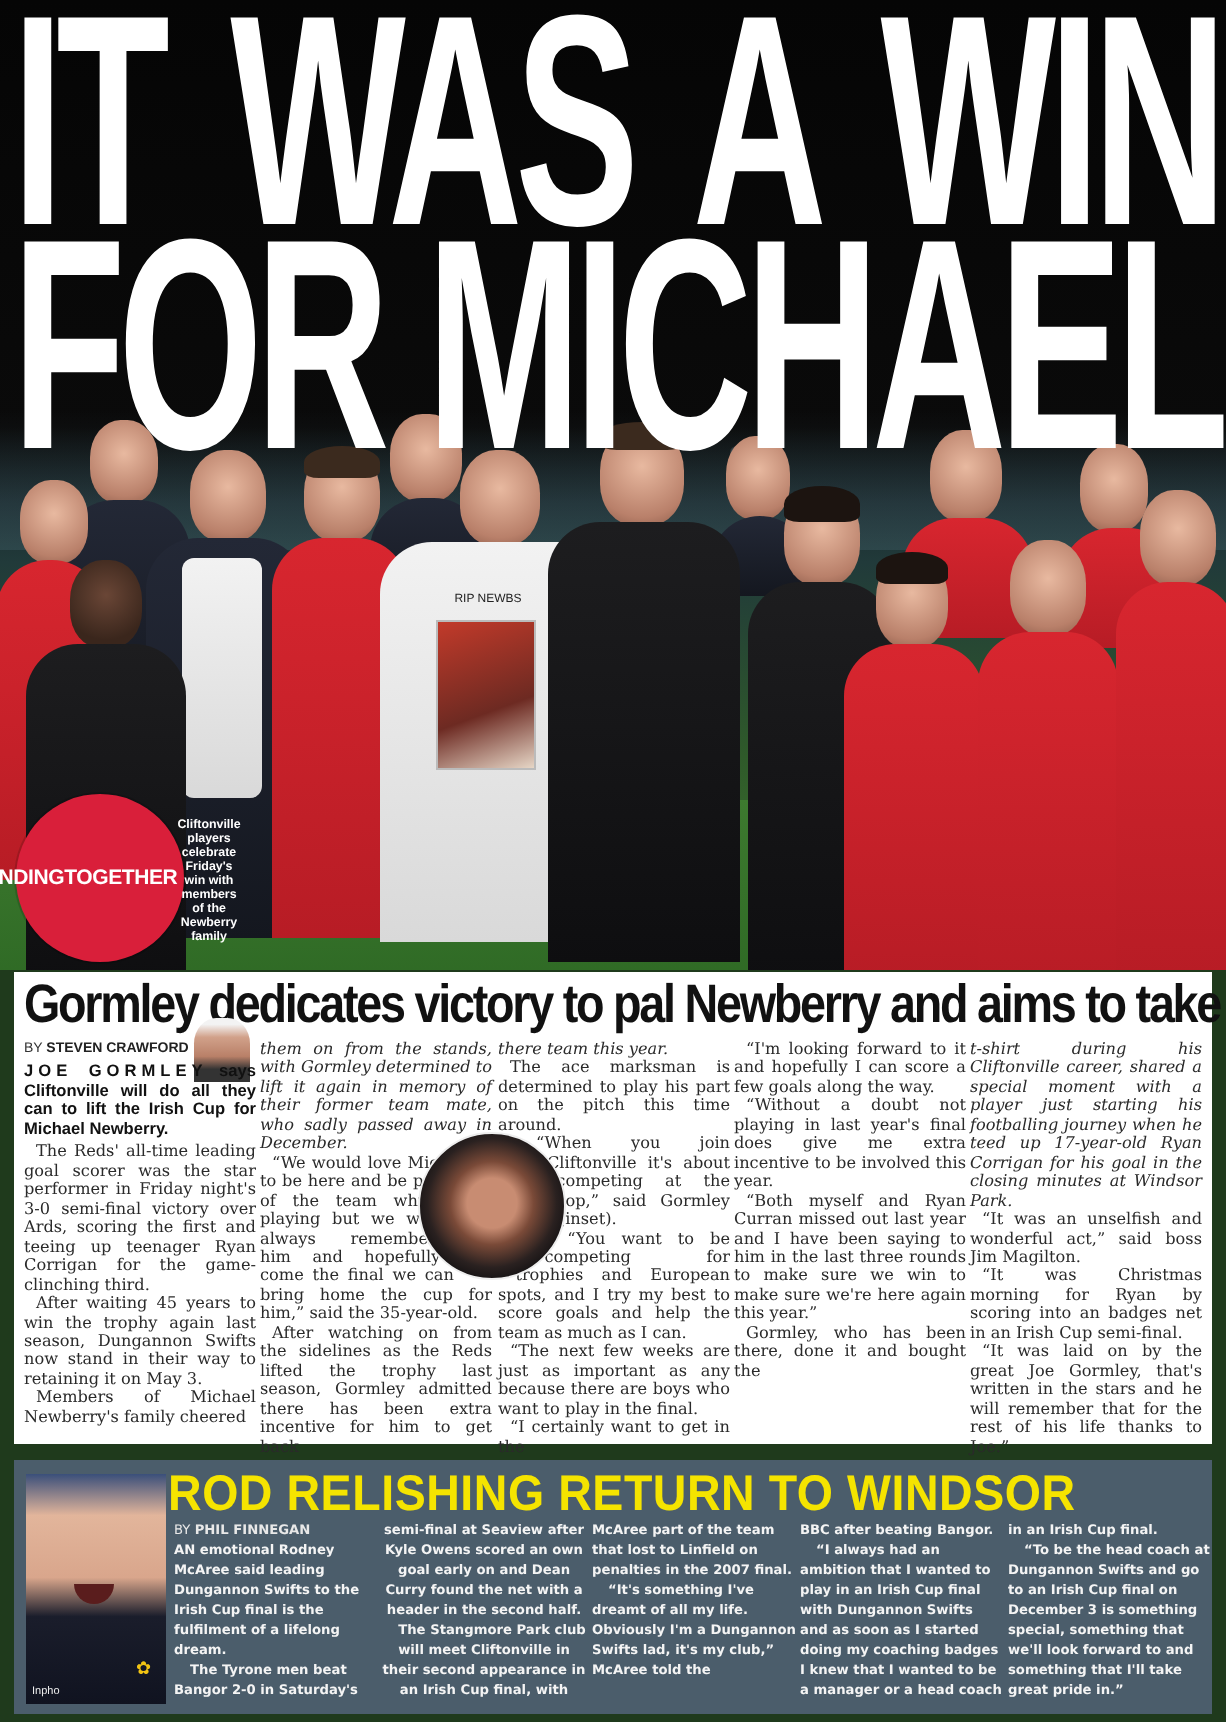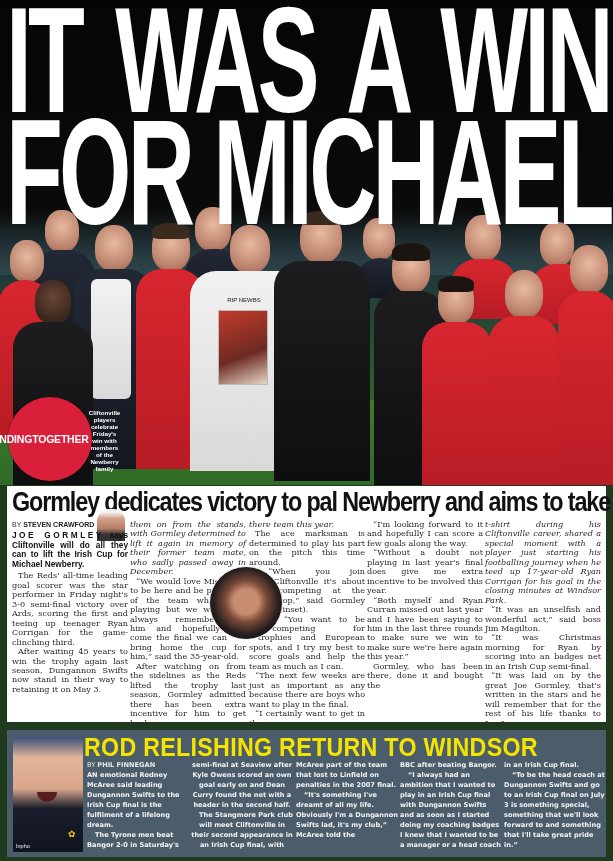--- a/index.html
+++ b/index.html
@@ -239,20 +239,21 @@
   <div class="col col1">
     <div class="byline">
       <span>BY</span>
       <b>STEVEN CRAWFORD</b>
     </div>
     <div class="standfirst">
       <span class="caps">JOE GORMLEY</span><span> says Cliftonville will do all they can to lift the Irish Cup for Michael Newberry.</span>
     </div>
     <p>The Reds' all-time leading goal scorer was the star performer in Friday night's 3-0 semi-final victory over Ards, scoring the first and teeing up teenager Ryan Corrigan for the game-clinching third.</p>
     <p>After waiting 45 years to win the trophy again last season, Dungannon Swifts now stand in their way to retaining it on May 3.</p>
+    <p>Members of Michael Newberry's family cheered</p>
   </div>
 
   <div class="col col2">
     <p class="noindent">them on from the stands, with Gormley determined to lift it again in memory of their former team mate, who sadly passed away in December.</p>
     <div class="float-circle-l" style="margin-top:2px"></div>
     <p>“We would love Michael to be here and be part of the team while playing but we will always remember him and hopefully come the final we can bring home the cup for him,” said the 35-year-old.</p>
     <p>After watching on from the sidelines as the Reds lifted the trophy last season, Gormley admitted there has been extra incentive for him to get back</p>
   </div>
 
   <div class="col col3">
@@ -304,15 +305,15 @@
   <div class="scol scol3">
     <p class="noindent">McAree part of the team that lost to Linfield on penalties in the 2007 final.</p>
     <p>“It's something I've dreamt of all my life. Obviously I'm a Dungannon Swifts lad, it's my club,” McAree told the</p>
   </div>
   <div class="scol scol4">
     <p class="noindent">BBC after beating Bangor.</p>
     <p>“I always had an ambition that I wanted to play in an Irish Cup final with Dungannon Swifts and as soon as I started doing my coaching badges I knew that I wanted to be a manager or a head coach</p>
   </div>
   <div class="scol scol5">
     <p class="noindent">in an Irish Cup final.</p>
-    <p>“To be the head coach at Dungannon Swifts and go to an Irish Cup final on July 3 is something special, something that we'll look forward to and something that I'll take great pride in.”</p>
+    <p>“To be the head coach at Dungannon Swifts and go to an Irish Cup final on December 3 is something special, something that we'll look forward to and something that I'll take great pride in.”</p>
   </div>
 </div>
 
 </body></html>

